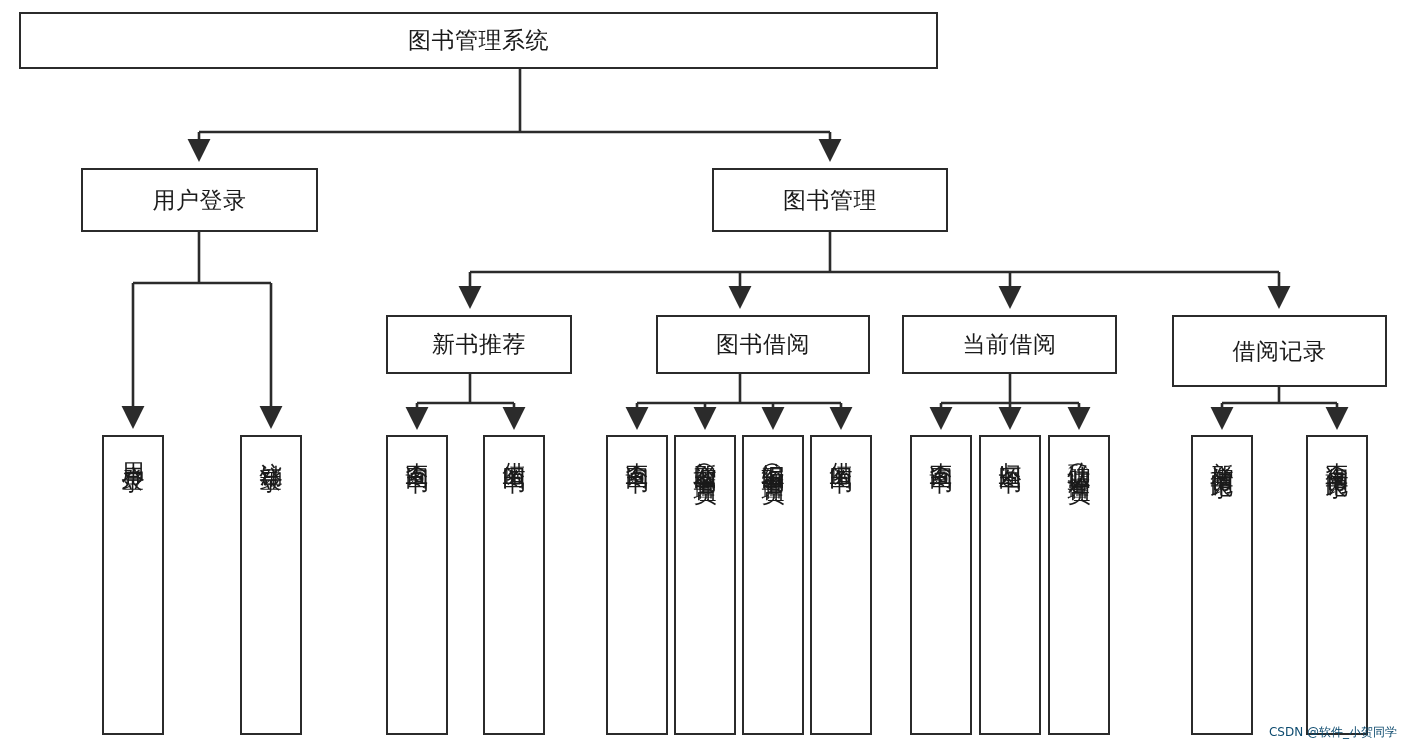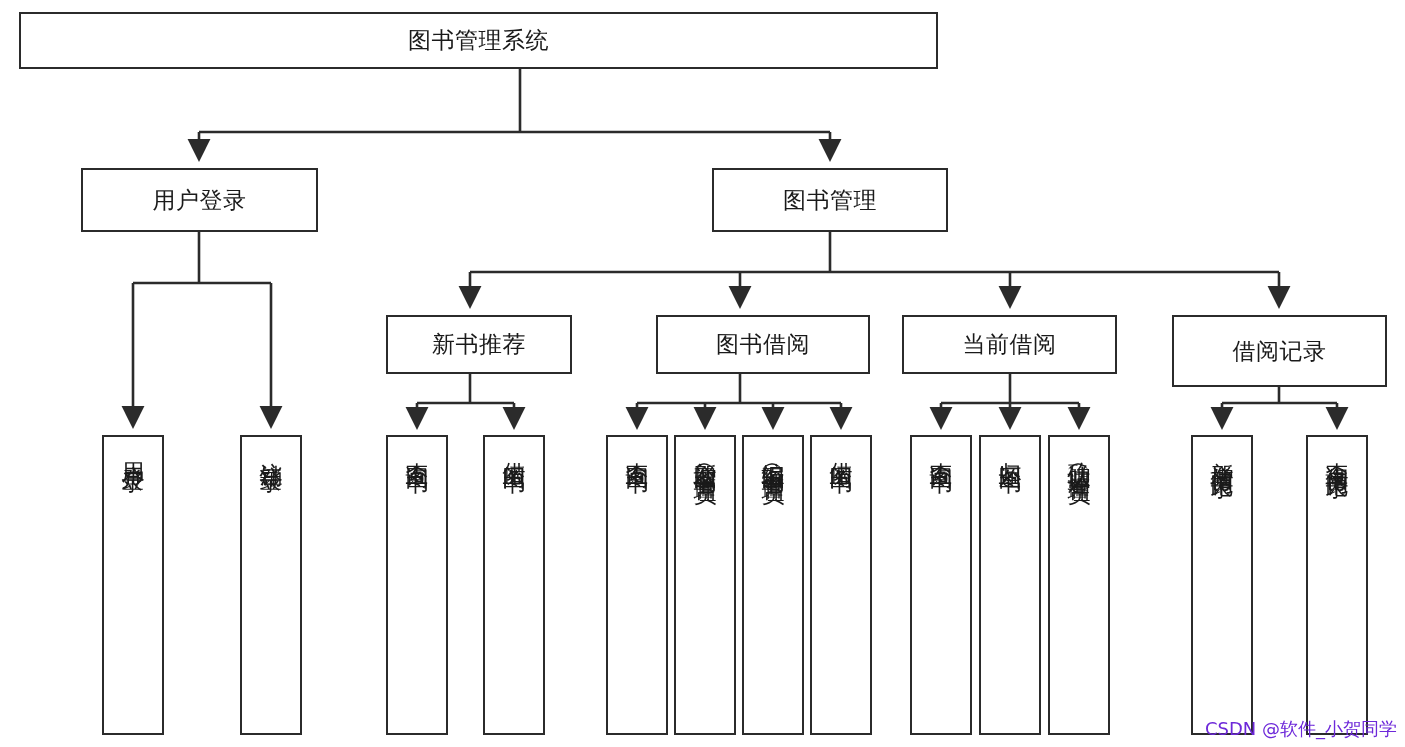--- a/index.html
+++ b/index.html
@@ -52,22 +52,22 @@
     writing-mode: vertical-rl;
     text-orientation: upright;
     font-size: 23px;
     letter-spacing: 3px;
     line-height: 1;
   }
   .watermark {
     position: absolute;
     right: 8px;
     bottom: 6px;
-    font-size: 18px;
-    color: #6d28d9;
+    font-size: 12px;
+    color: #0c4a6e;
     z-index: 3;
     white-space: pre;
   }
 </style>
 </head>
 <body>
 
 <div id="canvas">
 
   <svg id="edges" viewBox="0 0 1405 747">

